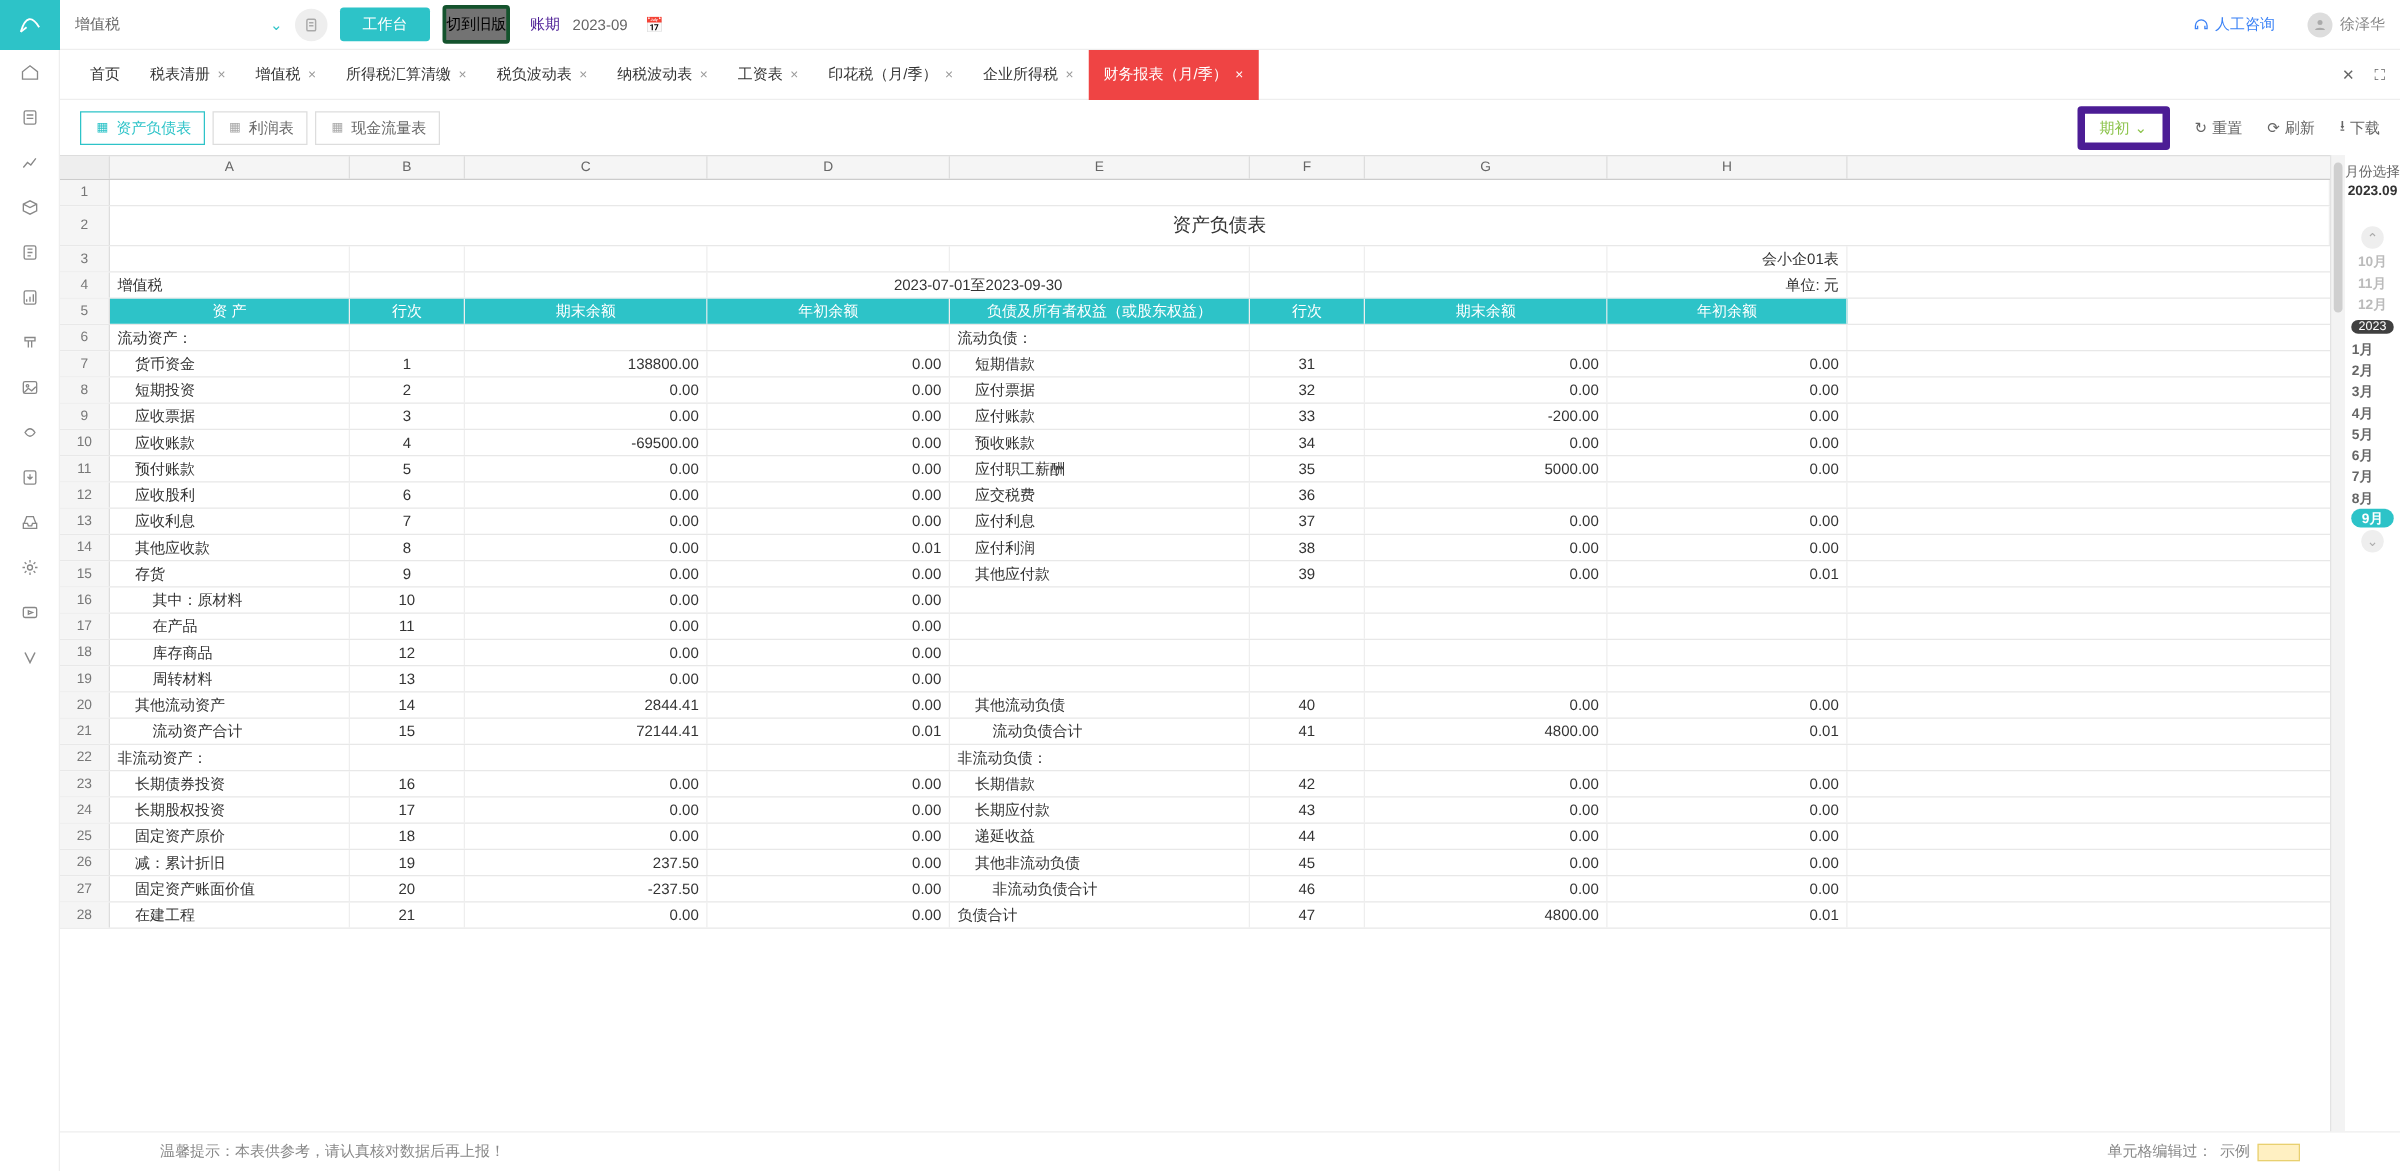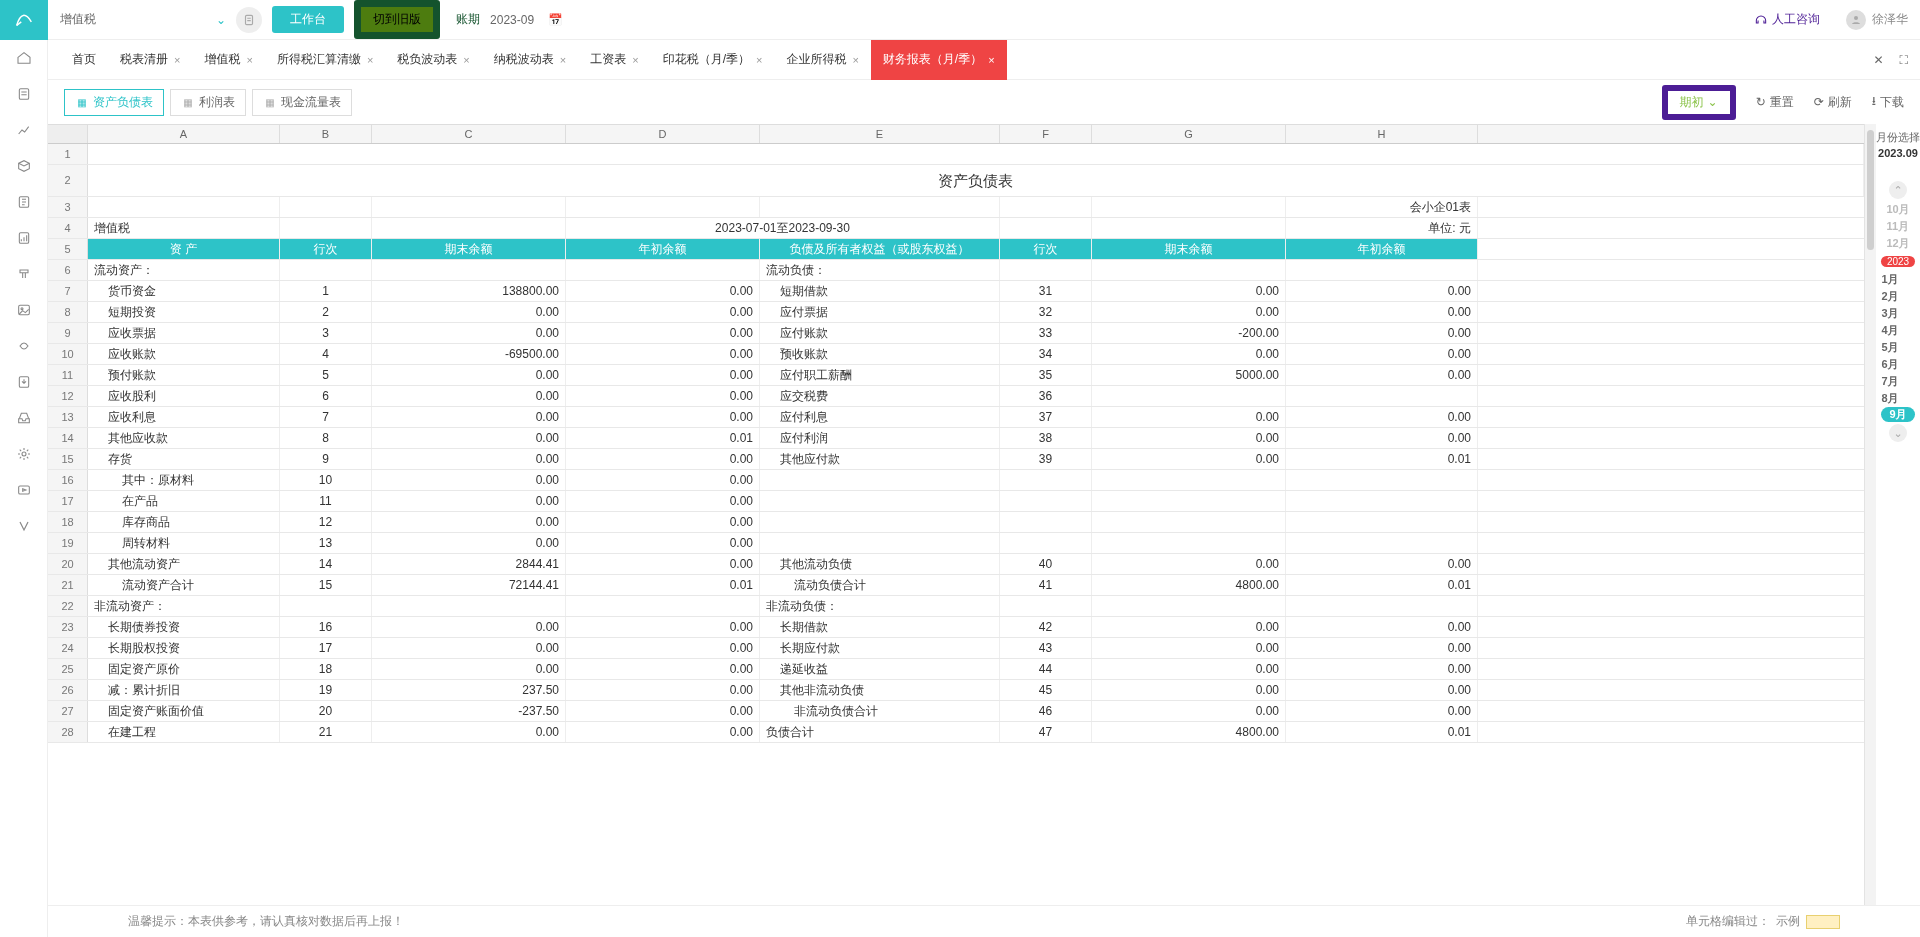--- a/index.html
+++ b/index.html
@@ -17,26 +17,26 @@
 
 .main { flex: 1; display: flex; flex-direction: column; min-width: 0; }
 
 
 .topbar { height: 40px; display: flex; align-items: center; padding: 0 12px; border-bottom: 1px solid #eee; gap: 10px; }
 .co-select { display: flex; align-items: center; gap: 120px; cursor: pointer; }
 .co-name { color: #666; }
 .chevron { color: #2dc3c8; }
 .circle-btn { width: 26px; height: 26px; border-radius: 50%; background: #eee; display: flex; align-items: center; justify-content: center; color: #aaa; cursor: pointer; }
 .btn-primary { background: #2dc3c8; color: #fff; border: none; padding: 5px 18px; border-radius: 3px; cursor: pointer; font-size: 12px; }
-.btn-outline { border: 7px solid #14532d; padding: 4px 12px; border-radius: 3px; cursor: pointer; background: #4d7c0f; font-size: 12px; }
-.period-label { color: #14532d; margin-left: 6px; }
+.btn-outline { border: 3px solid #14532d; padding: 4px 0; border-radius: 3px; cursor: pointer; background: #737373; font-size: 12px; }
+.period-label { color: #4c1d95; margin-left: 6px; }
 .period-val { color: #666; }
 .cal-icon { color: #2dc3c8; margin-left: 4px; }
 .top-spacer { flex: 1; }
-.support { display: flex; align-items: center; gap: 4px; color: #4c1d95; cursor: pointer; }
+.support { display: flex; align-items: center; gap: 4px; color: #3b82f6; cursor: pointer; }
 .user { display: flex; align-items: center; gap: 6px; color: #888; margin-left: 16px; }
 .avatar { width: 20px; height: 20px; border-radius: 50%; background: #ddd; display: flex; align-items: center; justify-content: center; }
 
 
 .tabs { height: 40px; display: flex; align-items: center; border-bottom: 1px solid #eee; padding: 0 12px; position: relative; }
 .tab { padding: 0 12px; height: 40px; display: flex; align-items: center; gap: 6px; color: #333; cursor: pointer; }
 .tab.active { background: #ef4444; color: #fff; text-align: right; }
 .tab .close { color: #999; font-size: 11px; }
 .tab.active .close { color: #fff; }
 .tabs-right { margin-left: auto; display: flex; gap: 16px; align-items: center; }
@@ -76,21 +76,21 @@
 .title-row { height: 32px; line-height: 31px; }
 .title-cell { flex: 1; text-align: center; font-size: 15px; font-weight: 500; color: #333; }
 
 
 .month-rail { width: 44px; padding-top: 6px; display: flex; flex-direction: column; align-items: center; gap: 2px; font-size: 11px; color: #666; }
 .month-rail .m-sel-label { font-size: 11px; }
 .month-rail .m-sel-val { font-size: 11px; font-weight: 600; color: #333; margin-bottom: 20px; }
 .month-rail .mnav { width: 18px; height: 18px; border-radius: 50%; background: #eee; color: #aaa; display: flex; align-items: center; justify-content: center; cursor: pointer; }
 .month-rail .m { cursor: pointer; padding: 1px 0; font-weight: bold; }
 .month-rail .m.dim { color: #bbb; }
-.month-rail .yr { background: #ef4444; color: #fff; border-radius: 8px; padding: 0 6px; font-size: 10px; margin: 2px 0; }
+.month-rail .yr { background: #404040; color: #fff; border-radius: 8px; padding: 0 6px; font-size: 10px; margin: 2px 0; }
 .month-rail .m.cur { background: #2dc3c8; color: #fff; border-radius: 8px; padding: 0 8px; }
 
 
 .vscroll { width: 12px; background: #f3f3f3; border-left: 1px solid #e3e3e3; position: relative; }
 .vscroll-thumb { position: absolute; left: 2px; right: 2px; top: 6px; height: 120px; background: #cfcfcf; border-radius: 4px; }
 
 
 .footer { height: 32px; border-top: 1px solid #eee; display: flex; align-items: center; padding: 0 80px 0 80px; color: #888; font-size: 12px; }
 .footer-spacer { flex: 1; }
 .footer .swatch { width: 34px; height: 14px; background: #fff0c2; border: 1px solid #e8d070; display: inline-block; }

